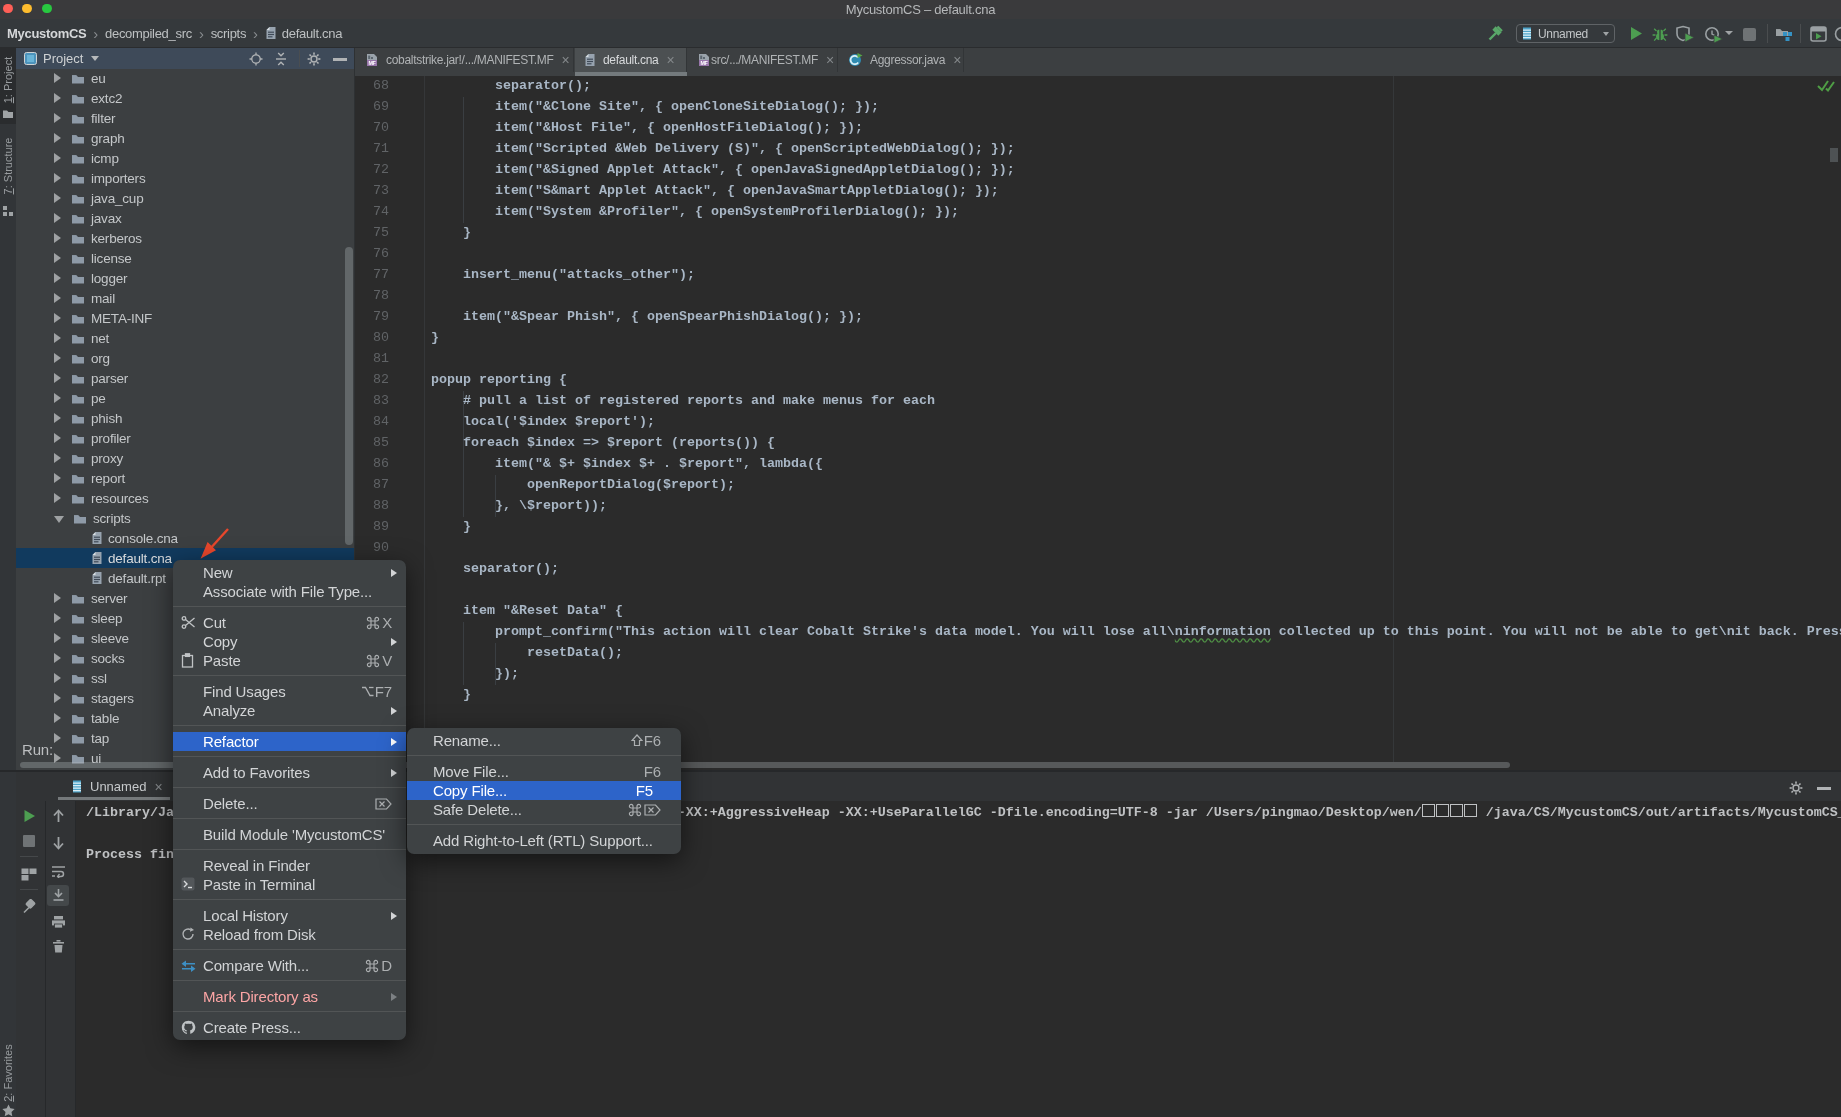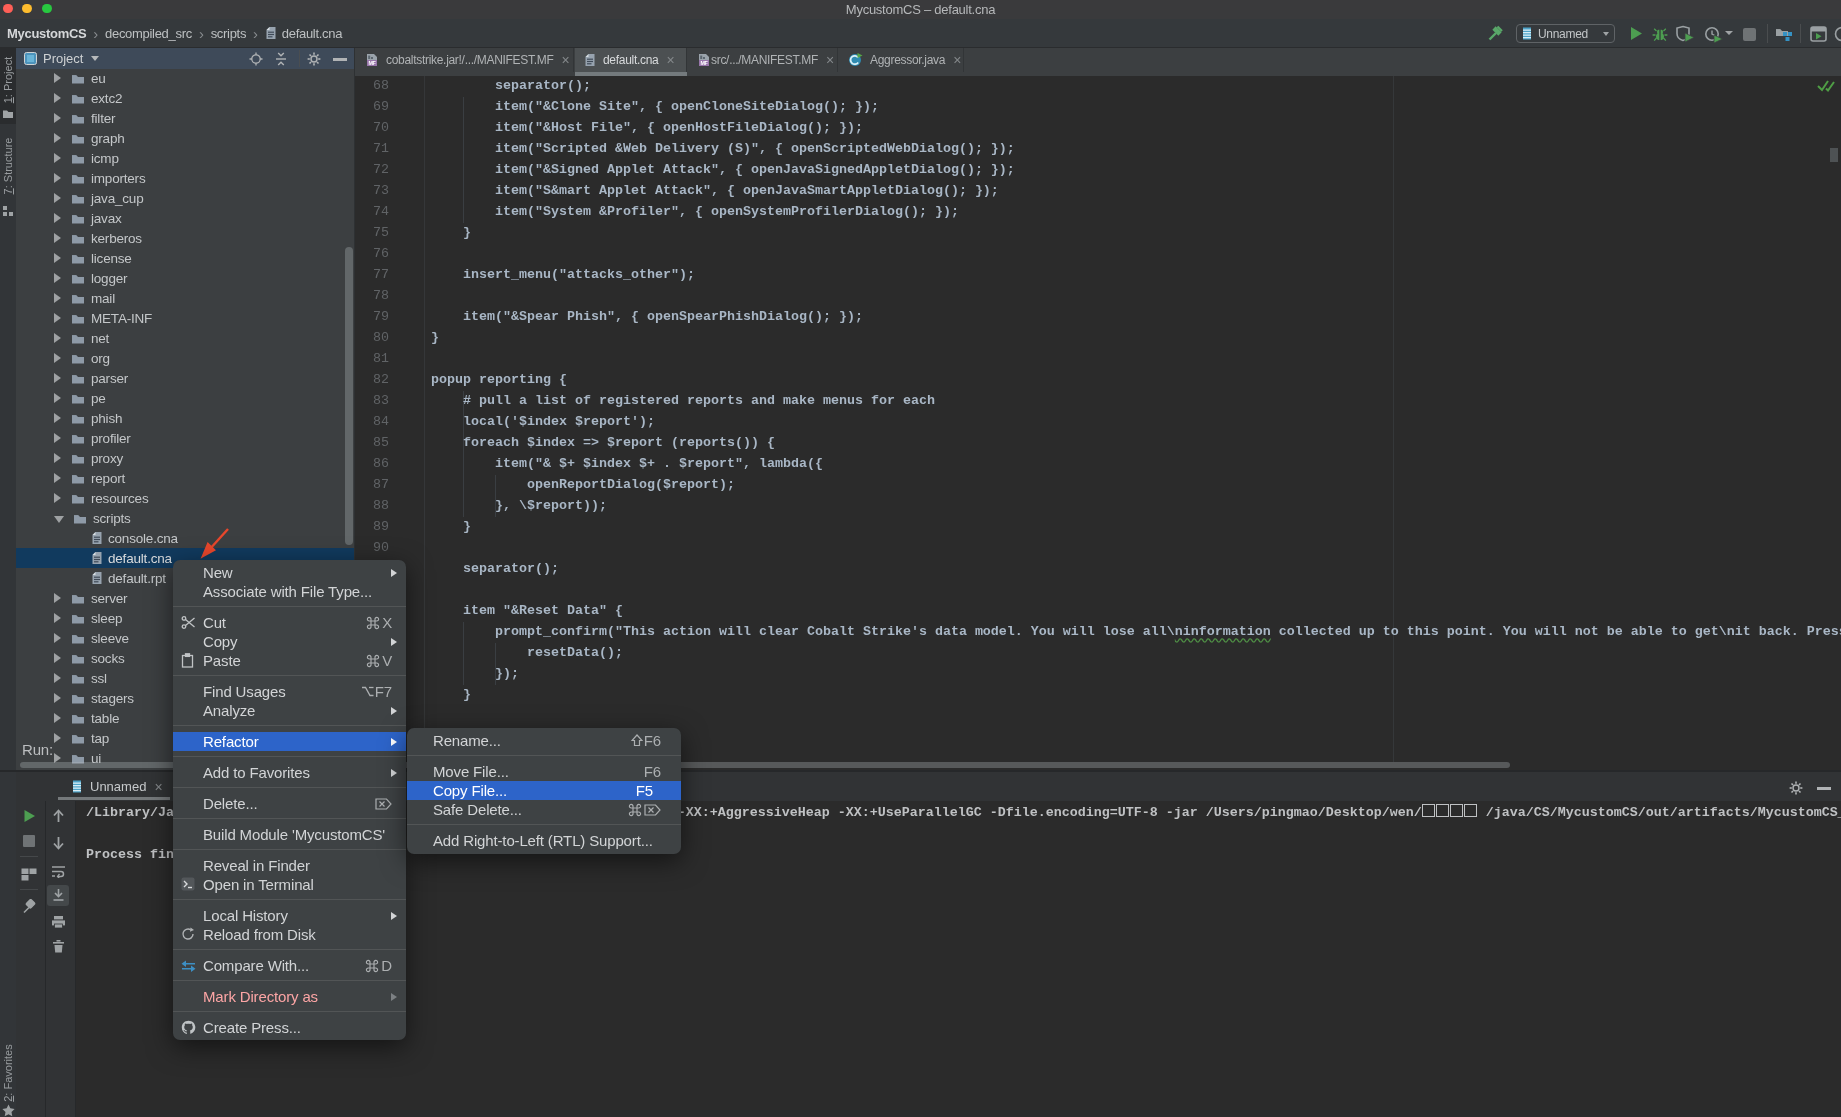--- a/index.html
+++ b/index.html
@@ -776,21 +776,21 @@
 <div class="msep"></div>
 <div class="mi" style="">
       <span>Reveal in Finder</span>
     </div>
 <div class="mi" style="">
       <span class="ic"><svg width="14" height="14" viewBox="0 0 14 14">
           <rect x="0.5" y="0.5" width="13" height="13" rx="2" fill="#53575a"></rect>
           <path d="M3 4 L6 7 L3 10" stroke="#d8dadc" stroke-width="1.4" fill="none"></path>
           <path d="M7 10.5 H11" stroke="#d8dadc" stroke-width="1.4"></path>
         </svg></span>
-      <span>Open in Terminal</span>
+      <span>Paste in Terminal</span>
     </div>
 <div class="msep"></div>
 <div class="mi" style="">
       <span>Local History</span>
       <span class="arr" style="border-left-color:#d2d4d6"></span>
     </div>
 <div class="mi" style="">
       <span class="ic"><svg width="14" height="14" viewBox="0 0 14 14">
           <g fill="none" stroke="#b0b3b5" stroke-width="1.4">
             <path d="M12 7 A5 5 0 1 1 9.5 2.7"></path>

